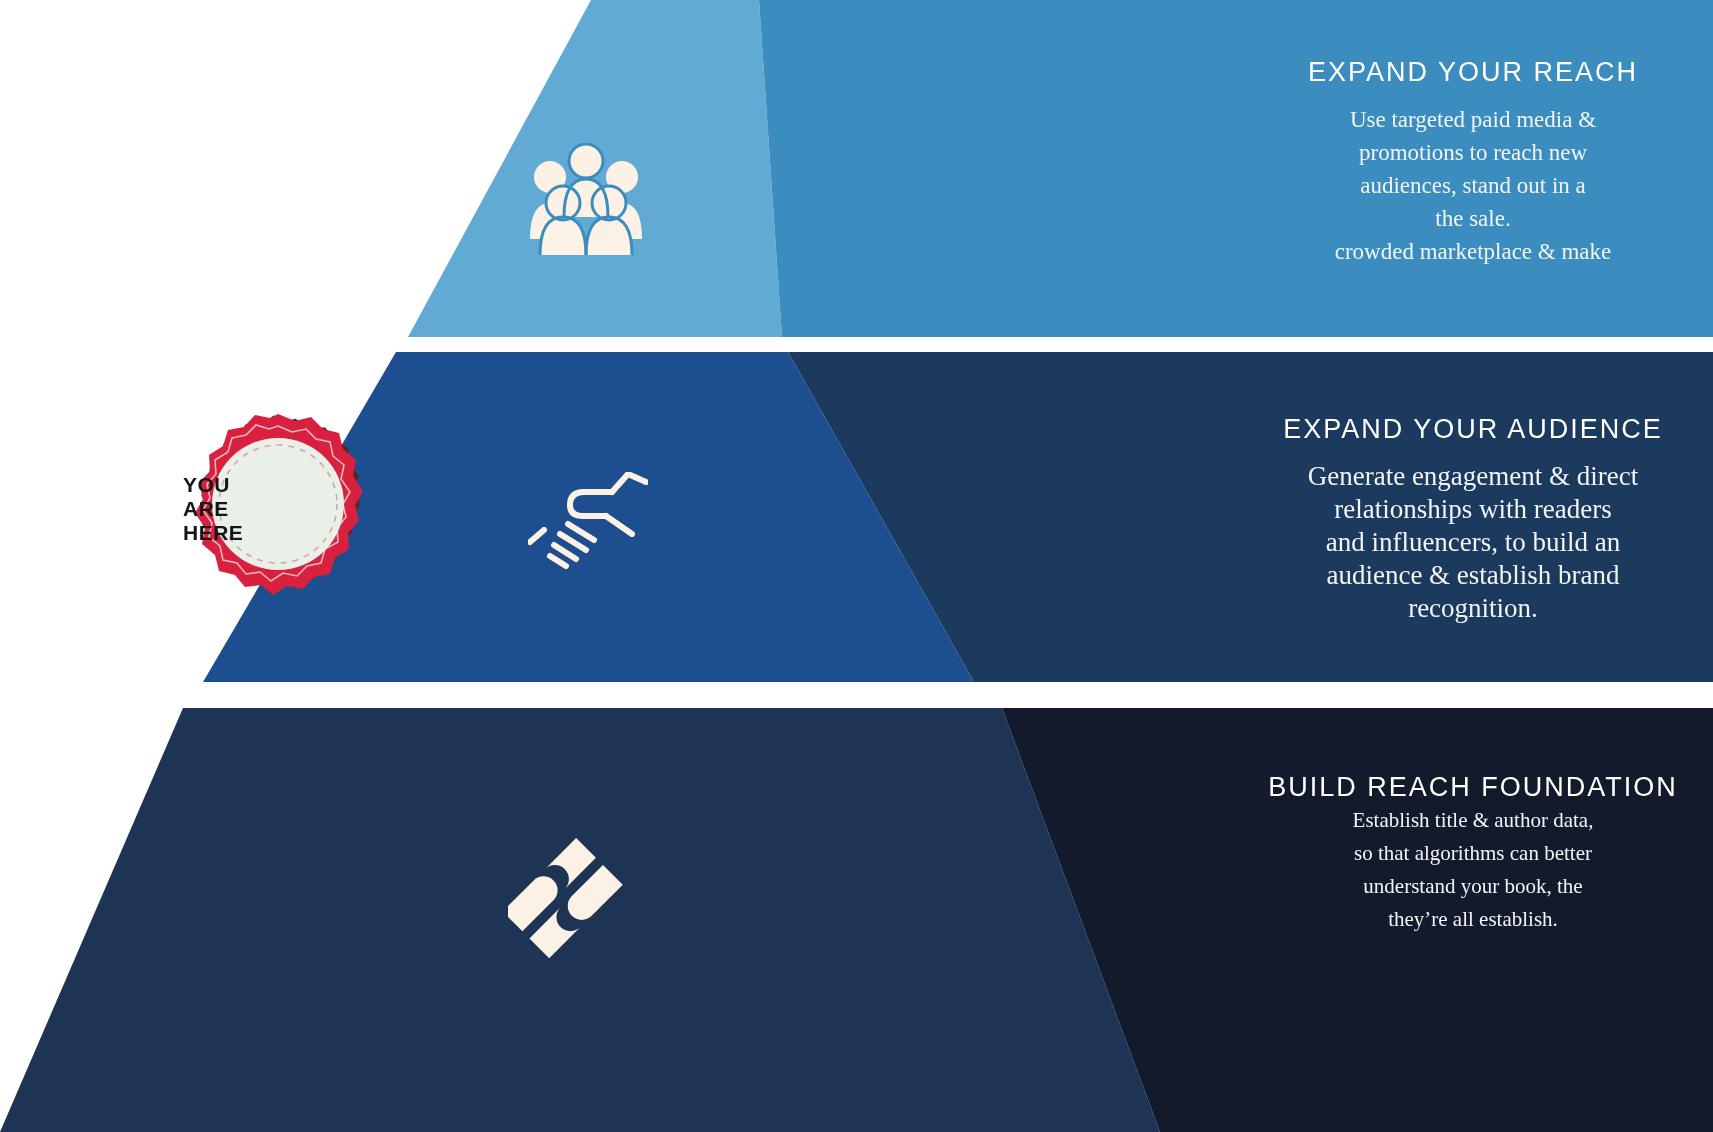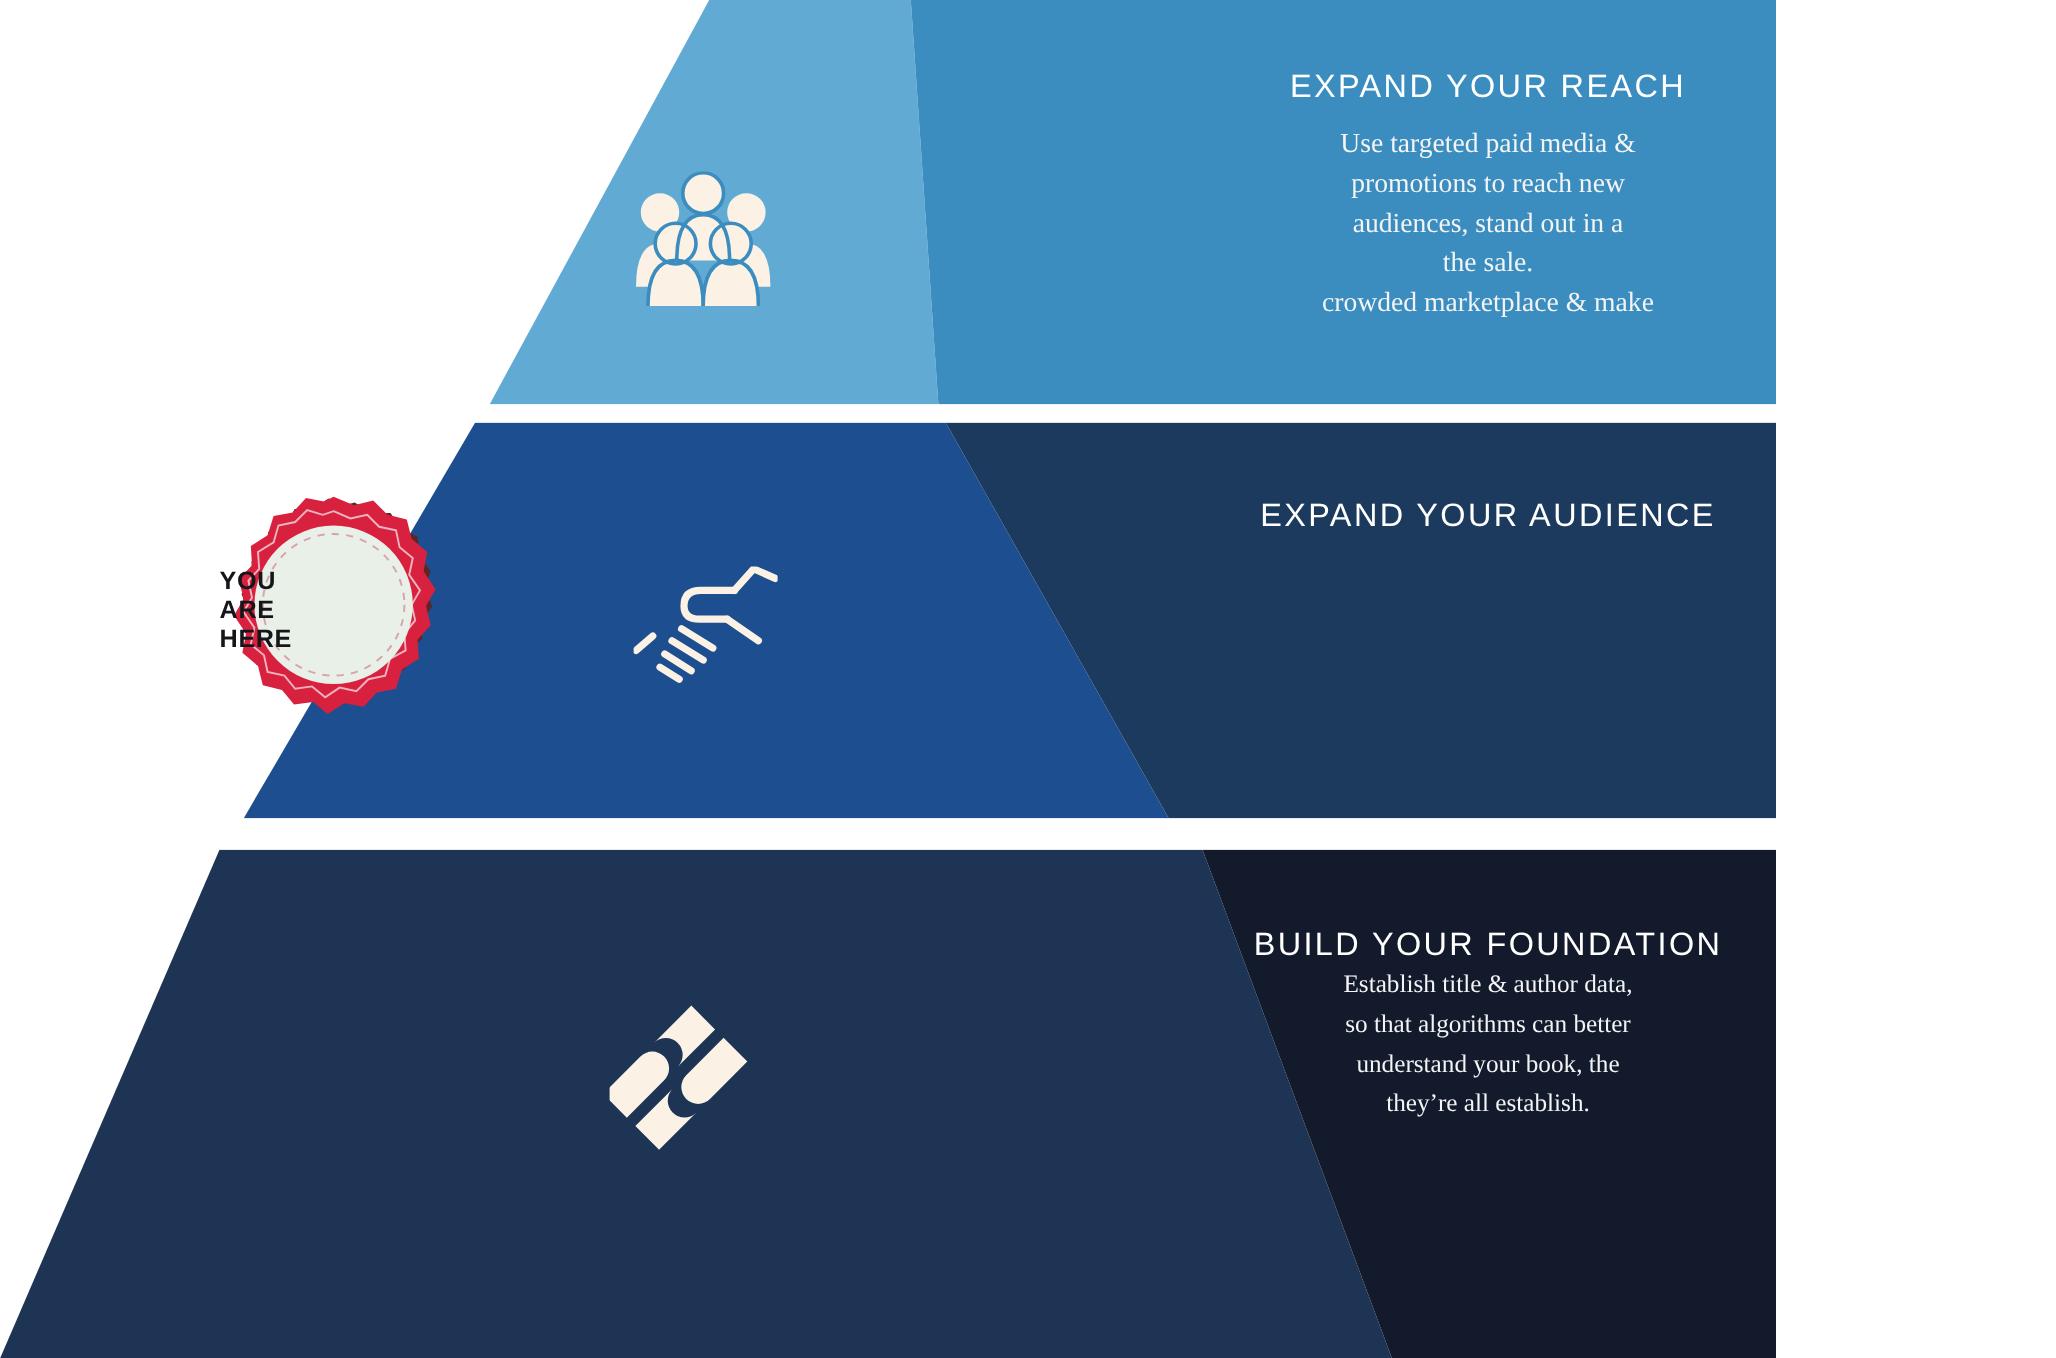--- a/index.html
+++ b/index.html
@@ -15,21 +15,21 @@
     width: 1713px;
     height: 1132px;
     background: #ffffff;
     overflow: hidden;
   }
 
   
   .tier {
     position: absolute;
     left: 0;
-    width: 1480px;
+    width: 1713px;
     overflow: hidden;
   }
   .tier-shape {
     position: absolute;
     inset: 0;
   }
   .band-light, .band-dark {
     position: absolute;
     top: 0;
     left: 0;
@@ -169,20 +169,27 @@
           <path d="M26 73 L48 87"></path>
           <path d="M22 84 L38 94"></path>
 
           <path d="M2 70 L16 58"></path>
         </g>
       </svg>
     </div>
 
     <div class="tier-text" style="top:60px;">
       <div class="tier-title" style="font-size:27px; line-height:34px;">EXPAND YOUR AUDIENCE</div>
+      <div class="tier-body" style="margin-top:14px; font-size:27px; line-height:33px;">
+        <div>Generate engagement &amp; direct</div>
+        <div>relationships with readers</div>
+        <div>and influencers, to build an</div>
+        <div>audience &amp; establish brand</div>
+        <div>recognition.</div>
+      </div>
     </div>
   </div>
 
   <div class="tier" id="tier-3" style="top:708px; height:424px;">
     <div class="tier-shape">
       <div class="band-light" style="background:#1d3455;
                   clip-path: polygon(183px 0px, 1002px 0px, 1160px 424px, 0px 424px);"></div>
       <div class="band-dark" style="background:#121a2b;
                   clip-path: polygon(1002px 0px, 1713px 0px, 1713px 424px, 1160px 424px);"></div>
     </div>
@@ -196,21 +203,21 @@
           <path fill="#fbf1e4" d="M68 22 h44 v28 h-44 a14 14 0 1 0 0 -28 z"></path>
 
           <path fill="#fbf1e4" d="M8 60 h44 a14 14 0 1 0 0 28 h-44 z"></path>
 
           <path fill="#fbf1e4" d="M68 60 h44 v28 h-44 a14 14 0 1 1 0 -28 z"></path>
         </g>
       </svg>
     </div>
 
     <div class="tier-text" style="top:62px;">
-      <div class="tier-title" style="font-size:27px; line-height:34px;">BUILD YOUR FOUNDATION</div>
+      <div class="tier-title" style="font-size:27px; line-height:34px;">BUILD REACH FOUNDATION</div>
       <div class="tier-body" style="font-size:21px; line-height:33px;">
         <div>Establish title &amp; author data,</div>
         <div>so that algorithms can better</div>
         <div>understand your book, the</div>
         <div>they’re all establish.</div>
       </div>
     </div>
   </div>
 
   <div id="you-are-here-badge">

